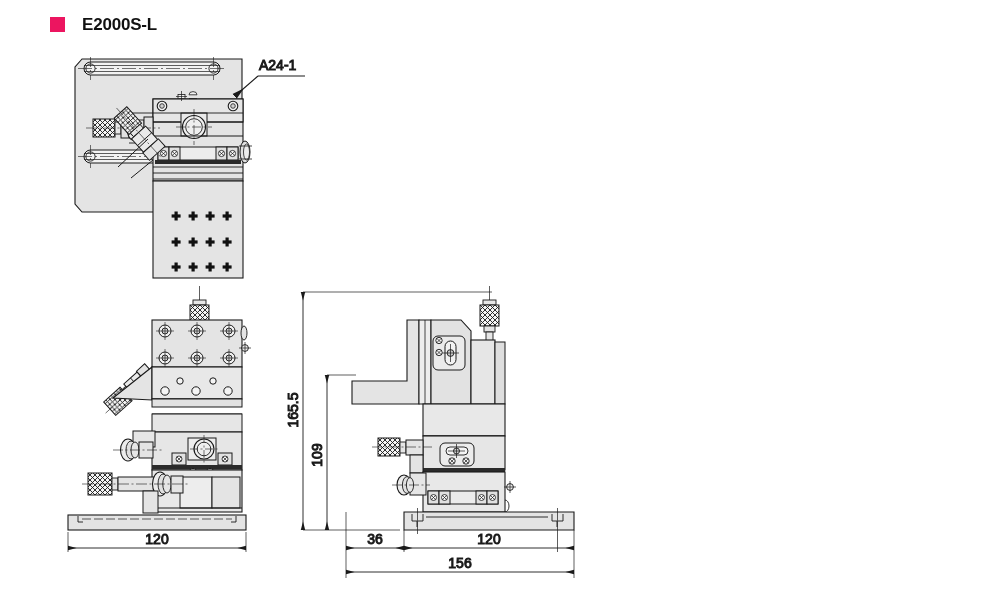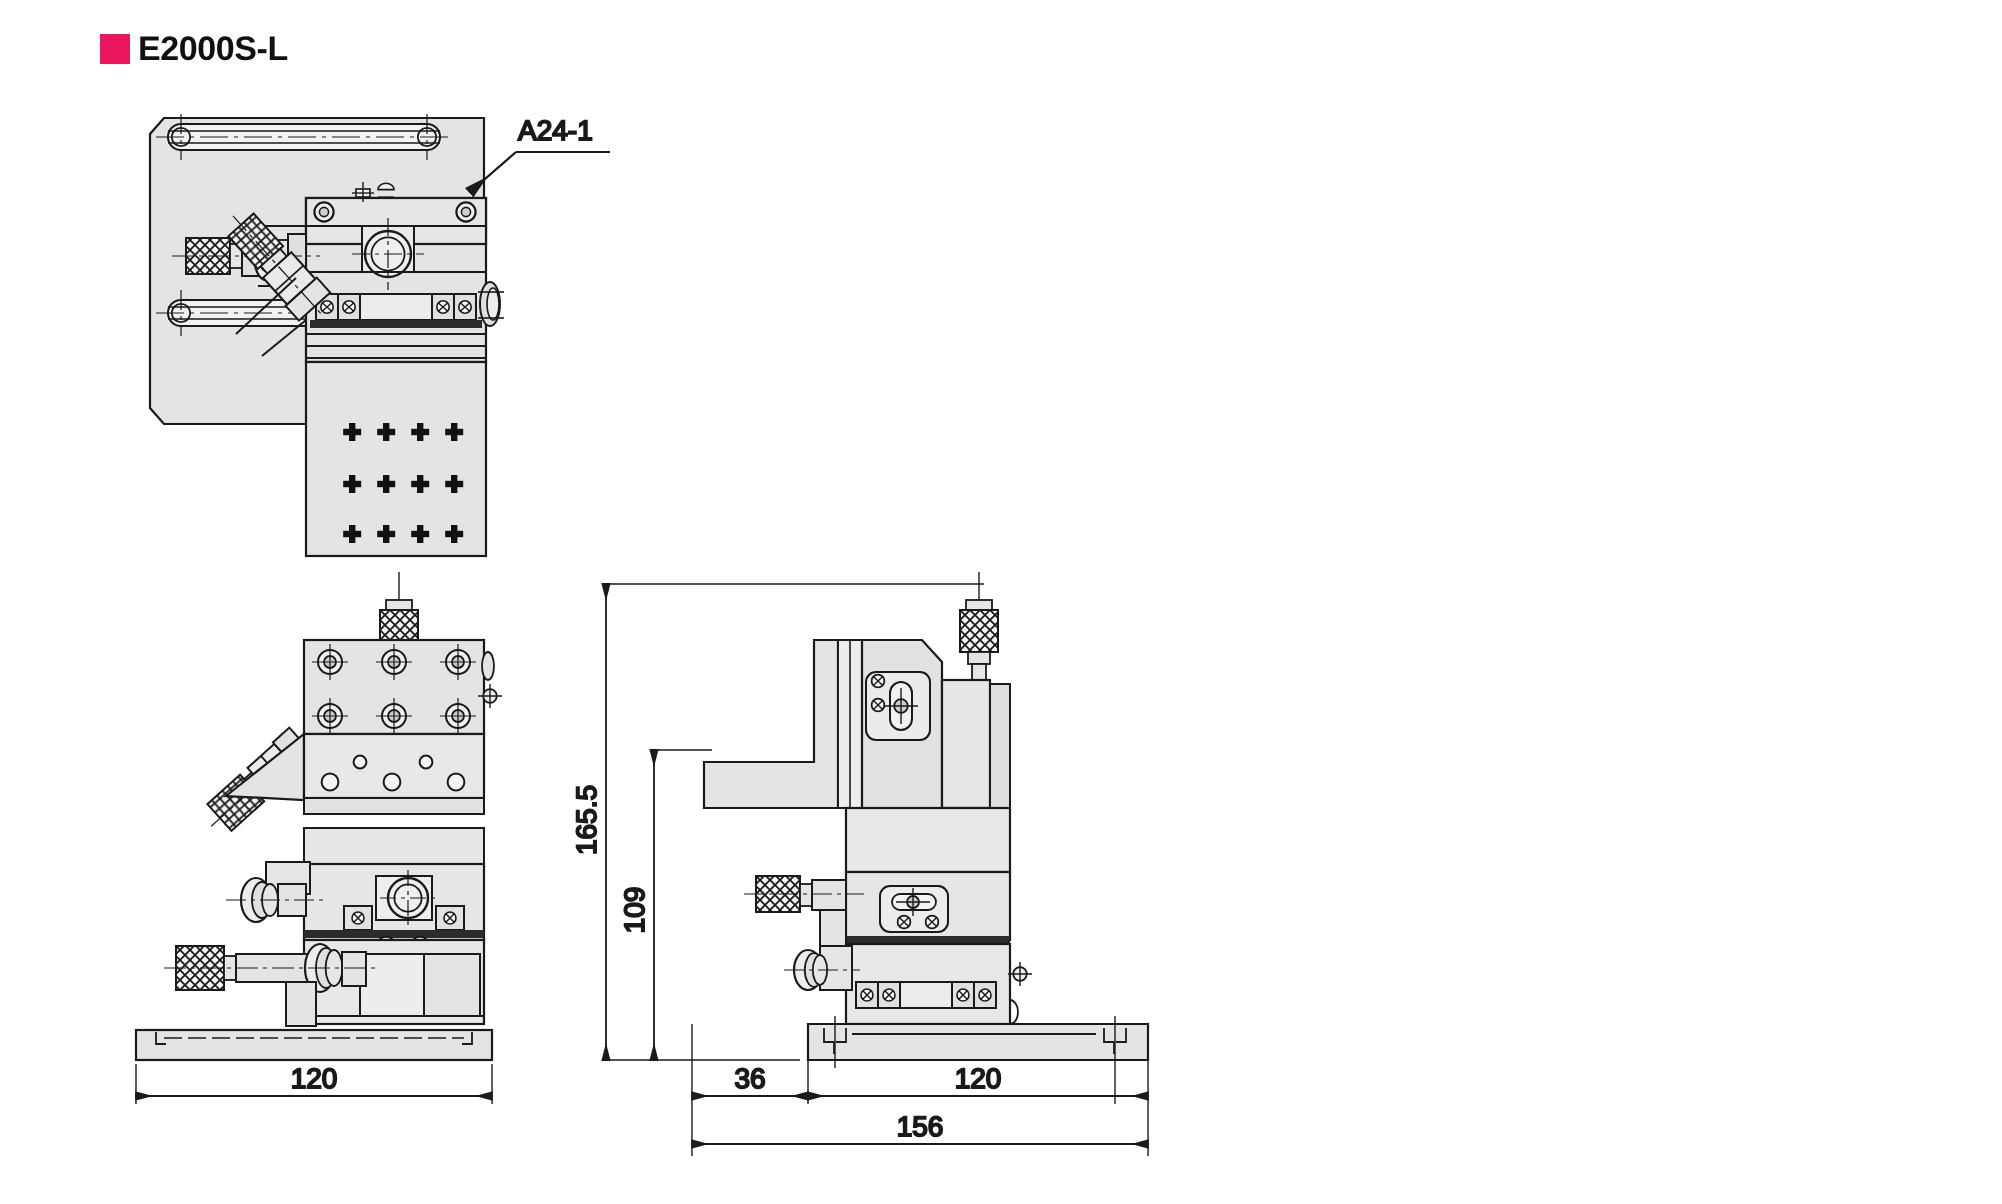--- a/index.html
+++ b/index.html
@@ -20,21 +20,21 @@
     top: 0;
     width: 1001px;
     height: 602px;
   }
   .title-bar {
     position: absolute;
     left: 50px;
     top: 16px;
     display: flex;
     align-items: center;
-    gap: 4px;
+    gap: 17px;
     justify-content: flex-end;
   }
   .title-bullet {
     width: 15px;
     height: 15px;
     background: #ec1560;
     display: inline-block;
   }
   .title-text {
     font-size: 17px;

